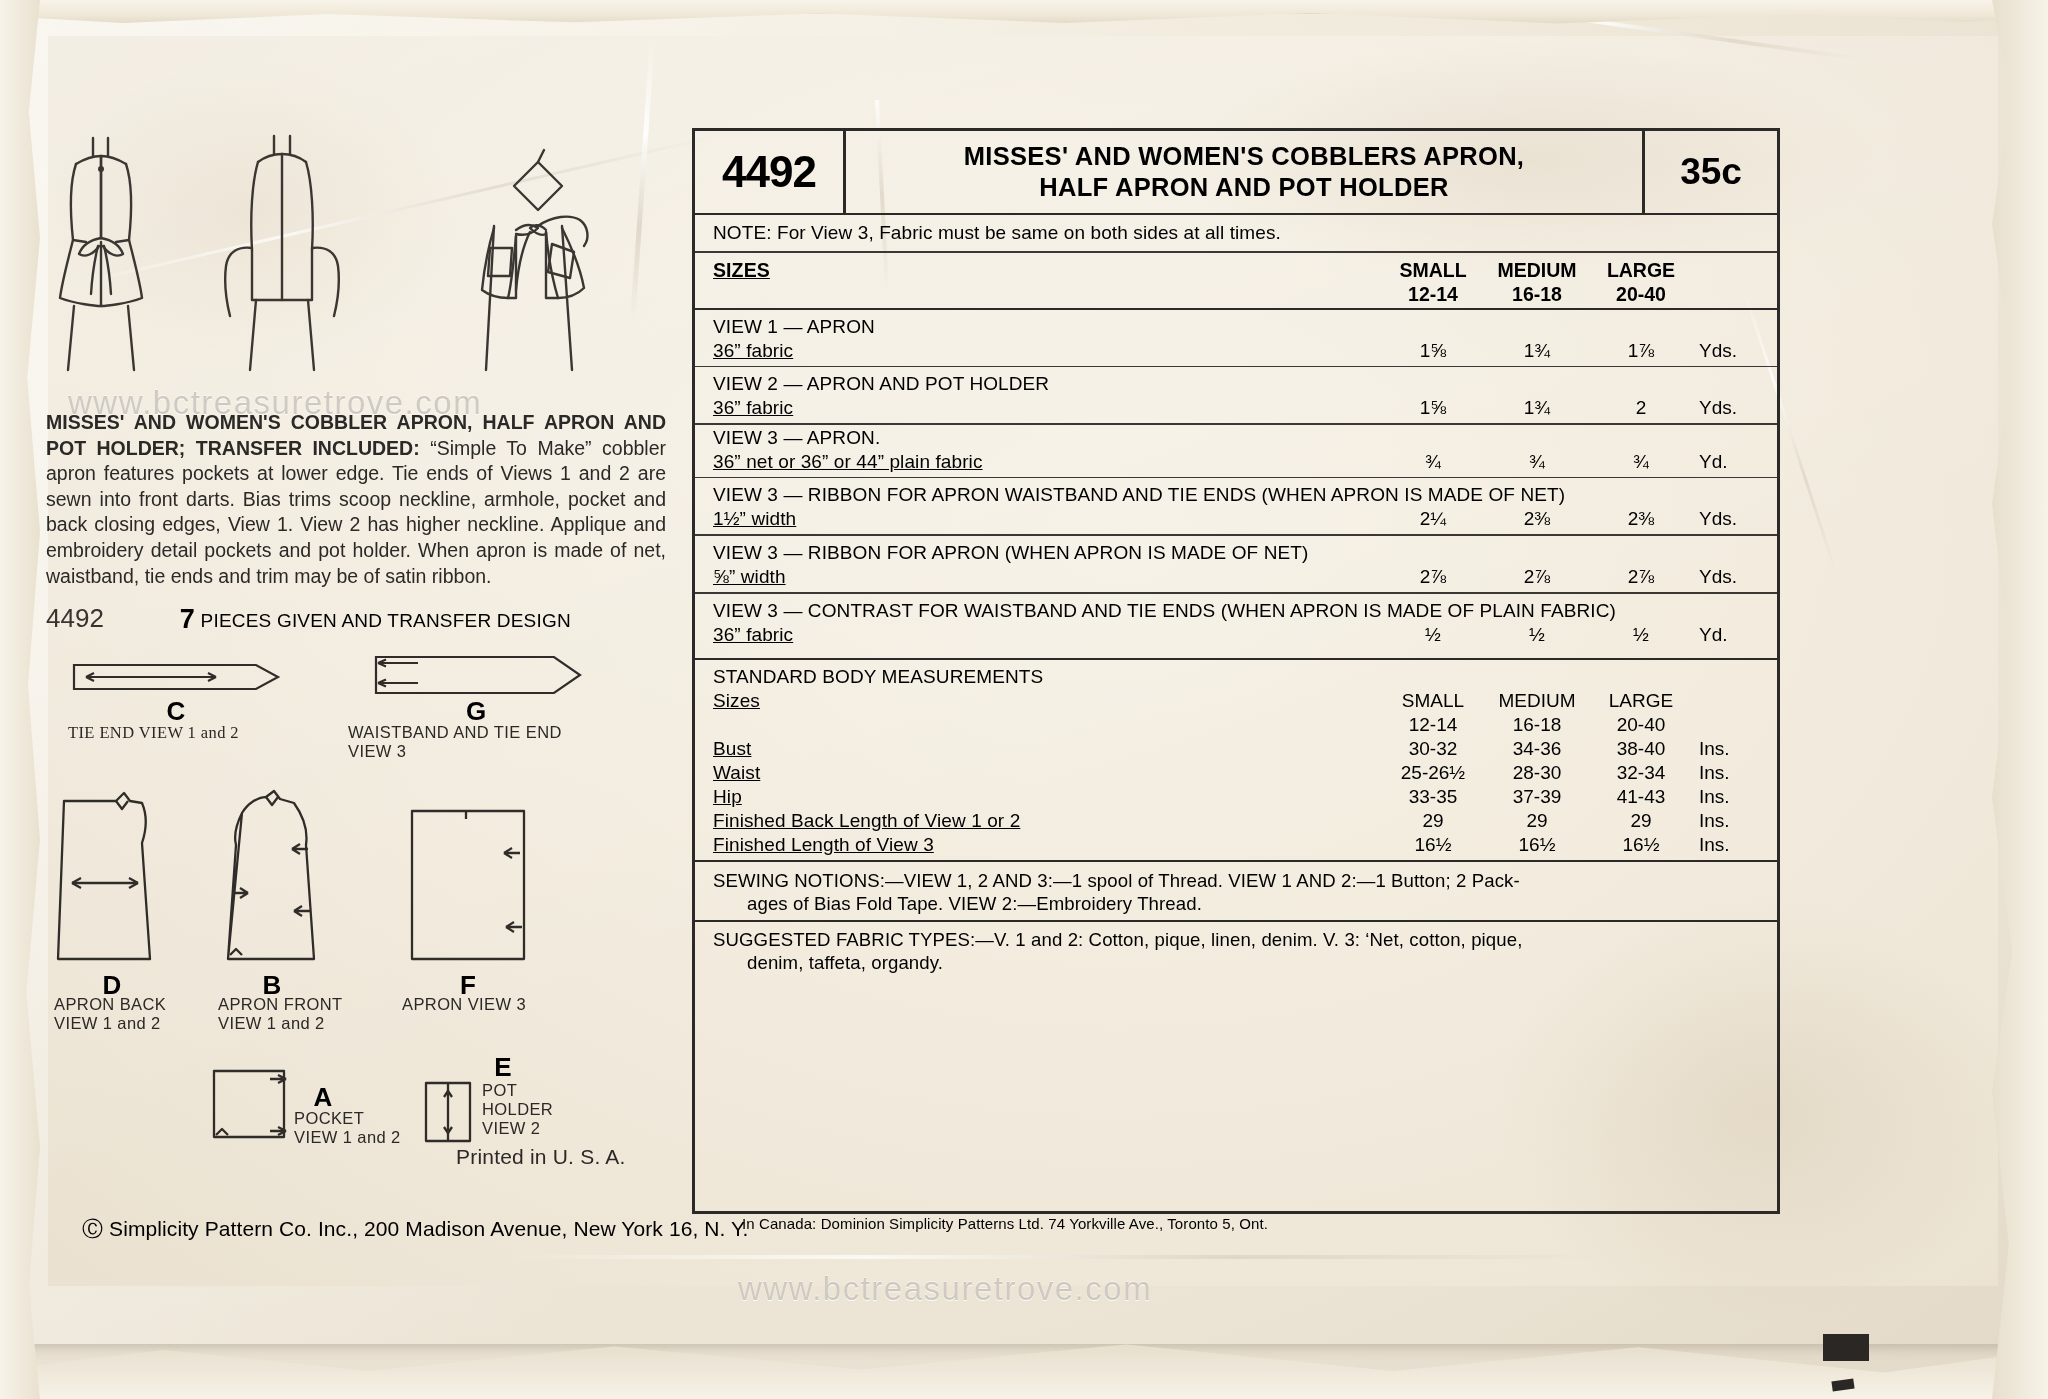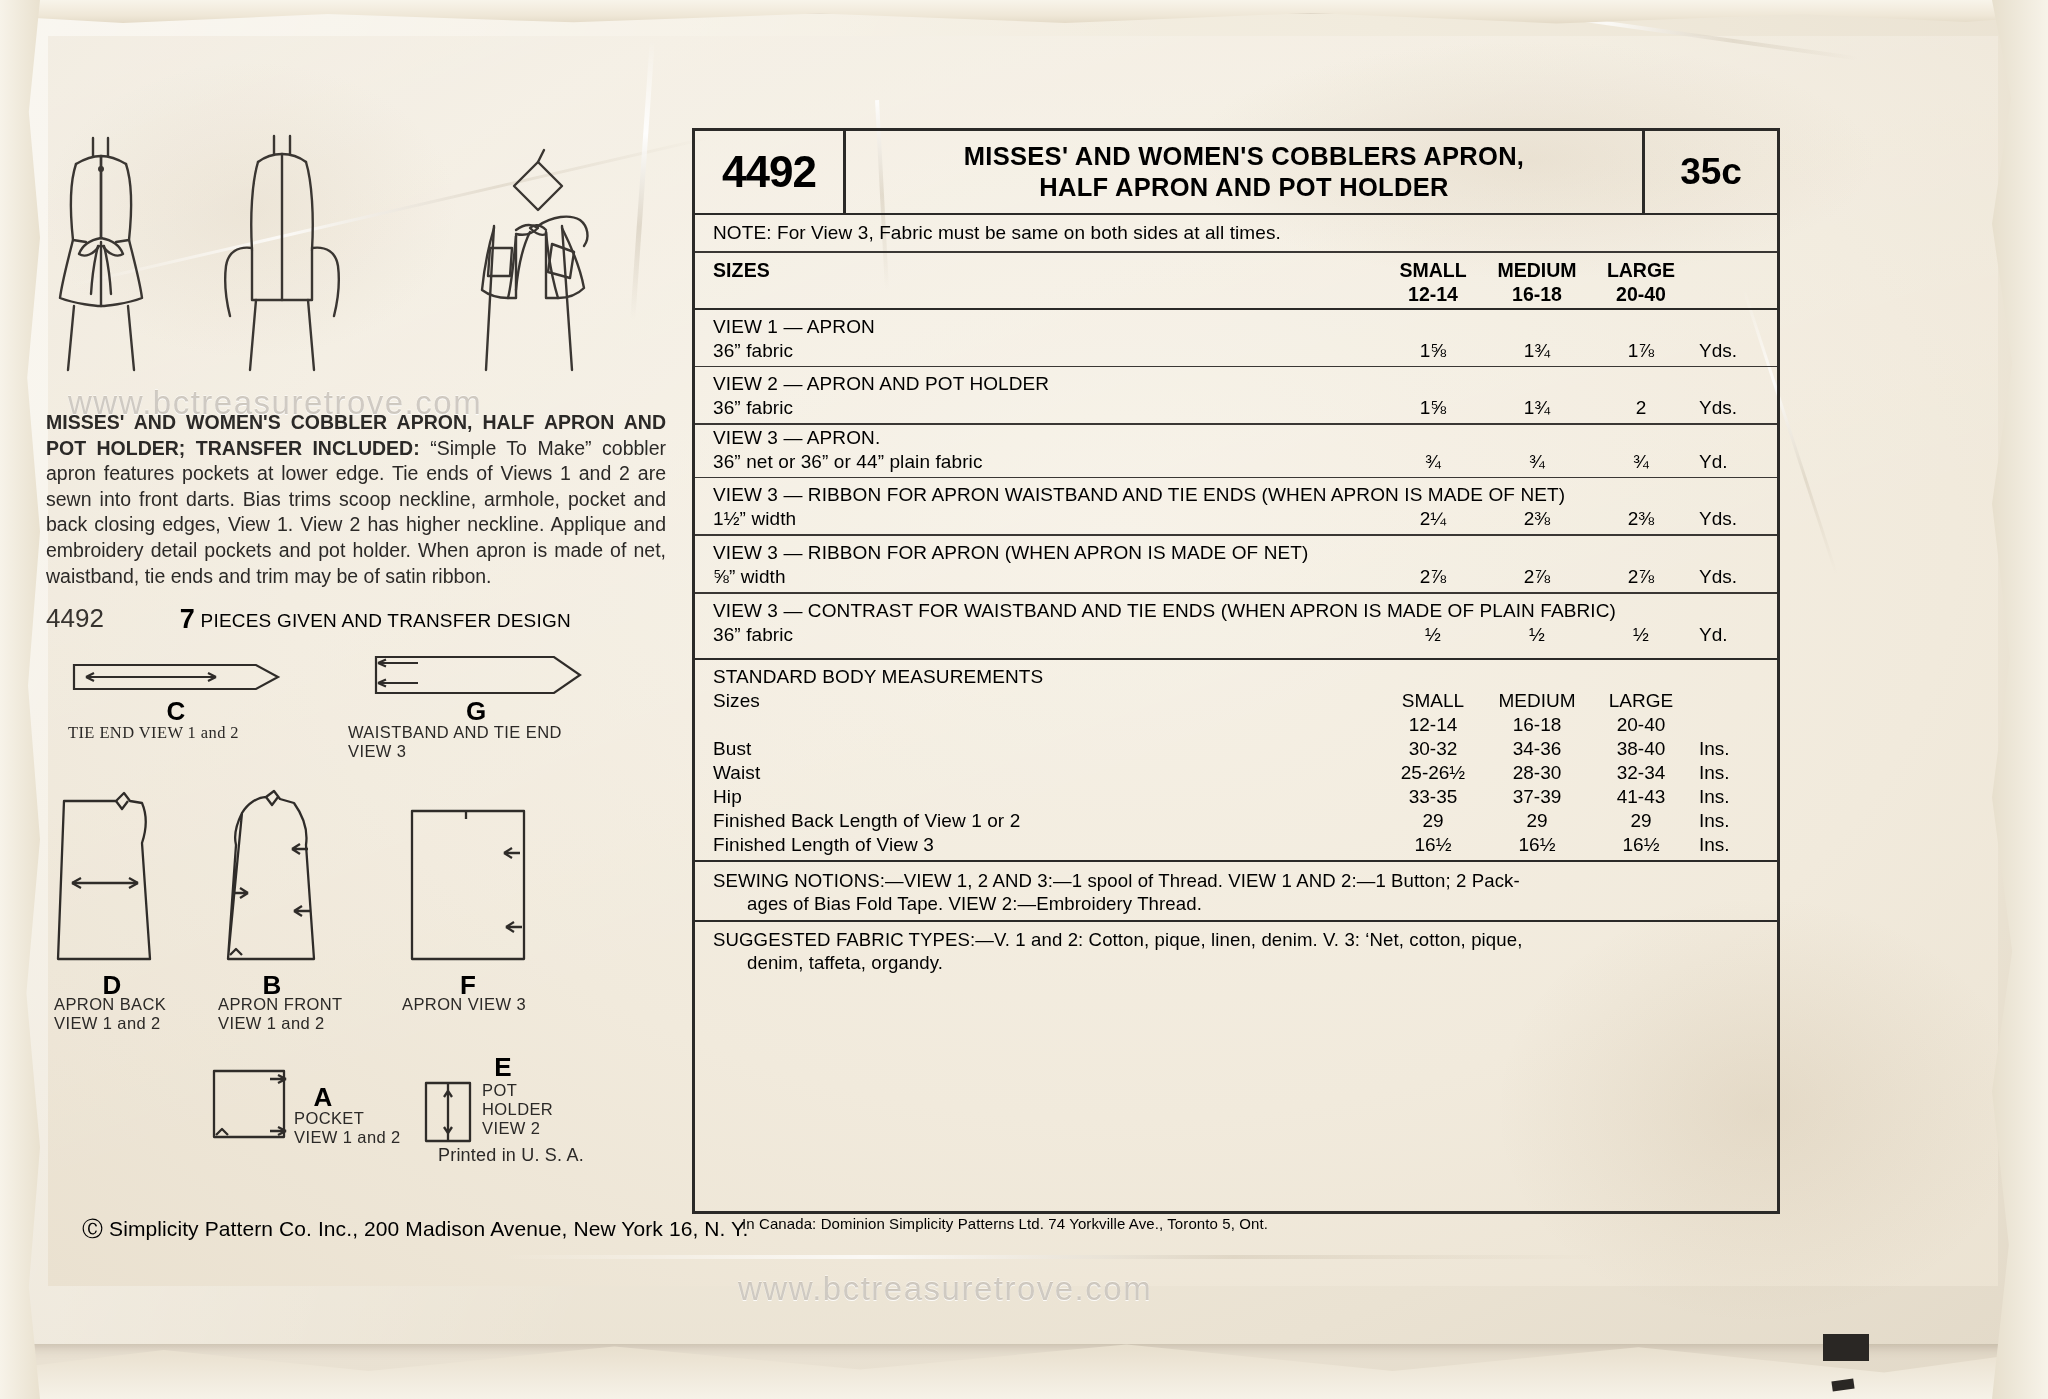--- a/index.html
+++ b/index.html
@@ -58,21 +58,21 @@
             font-size:44px;font-weight:bold;letter-spacing:-1px;border-right:3px solid #2b2a28;}
   .hdr .titles{flex:1;display:flex;flex-direction:column;justify-content:center;align-items:center;
                font-weight:bold;font-size:25.5px;line-height:31px;letter-spacing:.3px;text-align:center;}
   .hdr .price{width:132px;display:flex;align-items:center;justify-content:center;
               font-size:37px;font-weight:bold;border-left:3px solid #2b2a28;}
   .rule{height:2px;background:#2b2a28;}
   .rule.thin{height:1.6px;background:#3a3734;}
   .pad{padding:7px 16px 7px 18px;}
   .note{font-size:19px;letter-spacing:.1px;}
   .row{display:flex;}
-  .lbl{flex:1;font-size:19px;line-height:24px;letter-spacing:.1px;}
+  .lbl{flex:1;font-size:19px;line-height:24px;letter-spacing:.1px;text-decoration:underline;}
   .col{width:104px;text-align:center;font-size:19px;line-height:24px;}
   .unit{width:62px;text-align:left;font-size:19px;line-height:24px;padding-left:6px;}
   .hd{font-weight:bold;font-size:19.5px;}
   .capline{font-size:19px;line-height:24px;letter-spacing:.1px;}
   .small-note{font-size:18.6px;line-height:23px;letter-spacing:.1px;}
   
   #credits{position:absolute;left:46px;top:1215px;width:1960px;font-size:21px;letter-spacing:.1px;margin-left:36px;}
   #credits .ca{position:absolute;left:660px;top:0;font-size:15px;}
   
   .wm{position:absolute;font-size:33px;letter-spacing:1.5px;color:rgba(150,140,125,.45);
@@ -254,21 +254,21 @@
       <div class="plabel" style="position:absolute;left:248px;top:48px;width:200px;">
         <div>POCKET</div>
         <div>VIEW 1 and 2</div>
       </div>
       <div class="pletter" style="position:absolute;left:432px;top:-6px;width:50px;">E</div>
       <div class="plabel" style="position:absolute;left:436px;top:20px;width:160px;">
         <div>POT</div>
         <div>HOLDER</div>
         <div>VIEW 2</div>
       </div>
-      <div style="position:absolute;left:392px;top:84px;font-size:18px;letter-spacing:.2px;color:#2b2927;">Printed in U. S. A.</div>
+      <div style="position:absolute;left:410px;top:84px;font-size:21px;letter-spacing:.2px;color:#2b2927;">Printed in U. S. A.</div>
     </div>
 
   </div>
 
   <div id="box">
 
     <div class="hdr">
       <div class="num">4492</div>
       <div class="titles">
         <div>MISSES' AND WOMEN'S COBBLERS APRON,</div>

